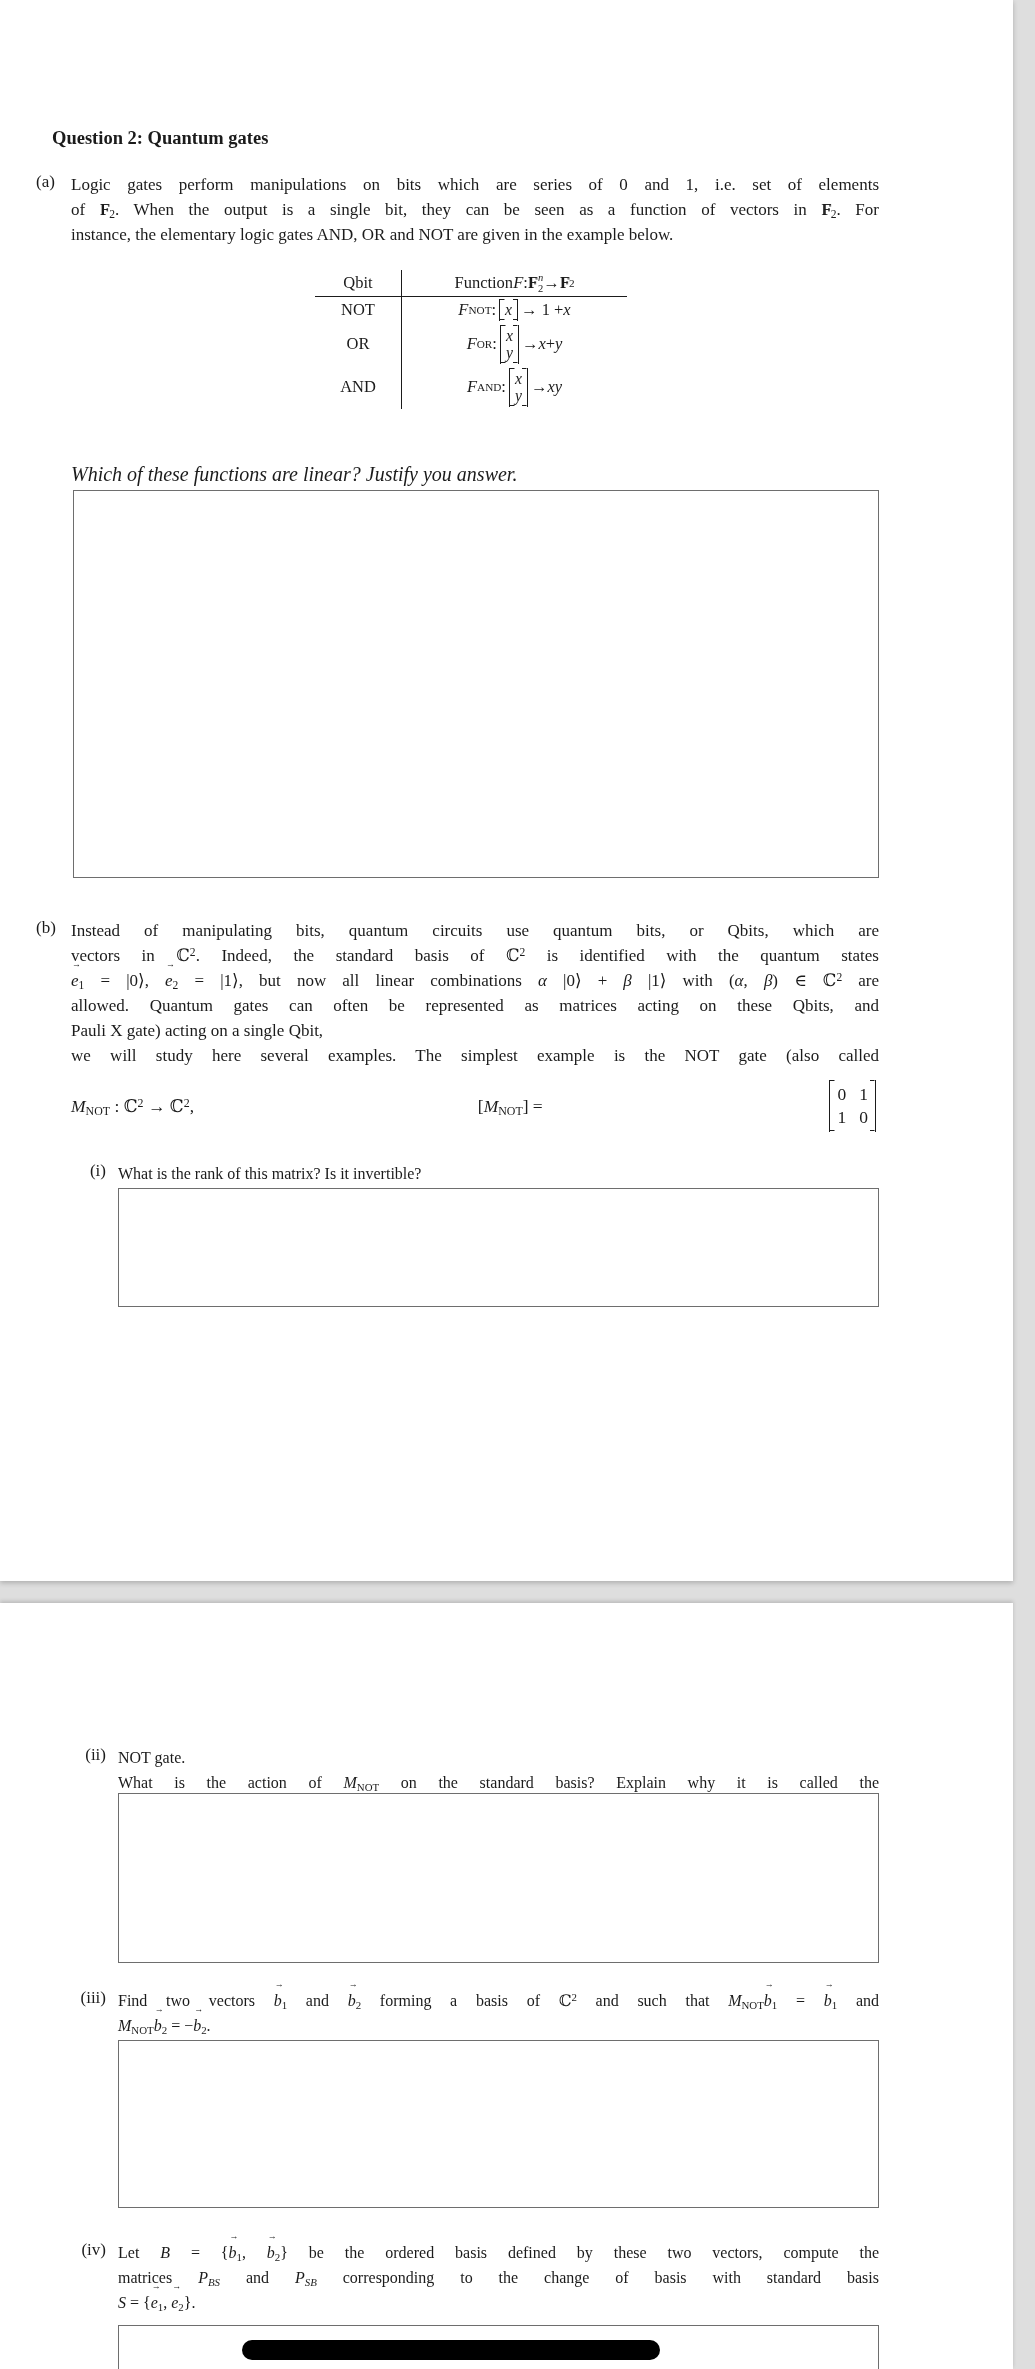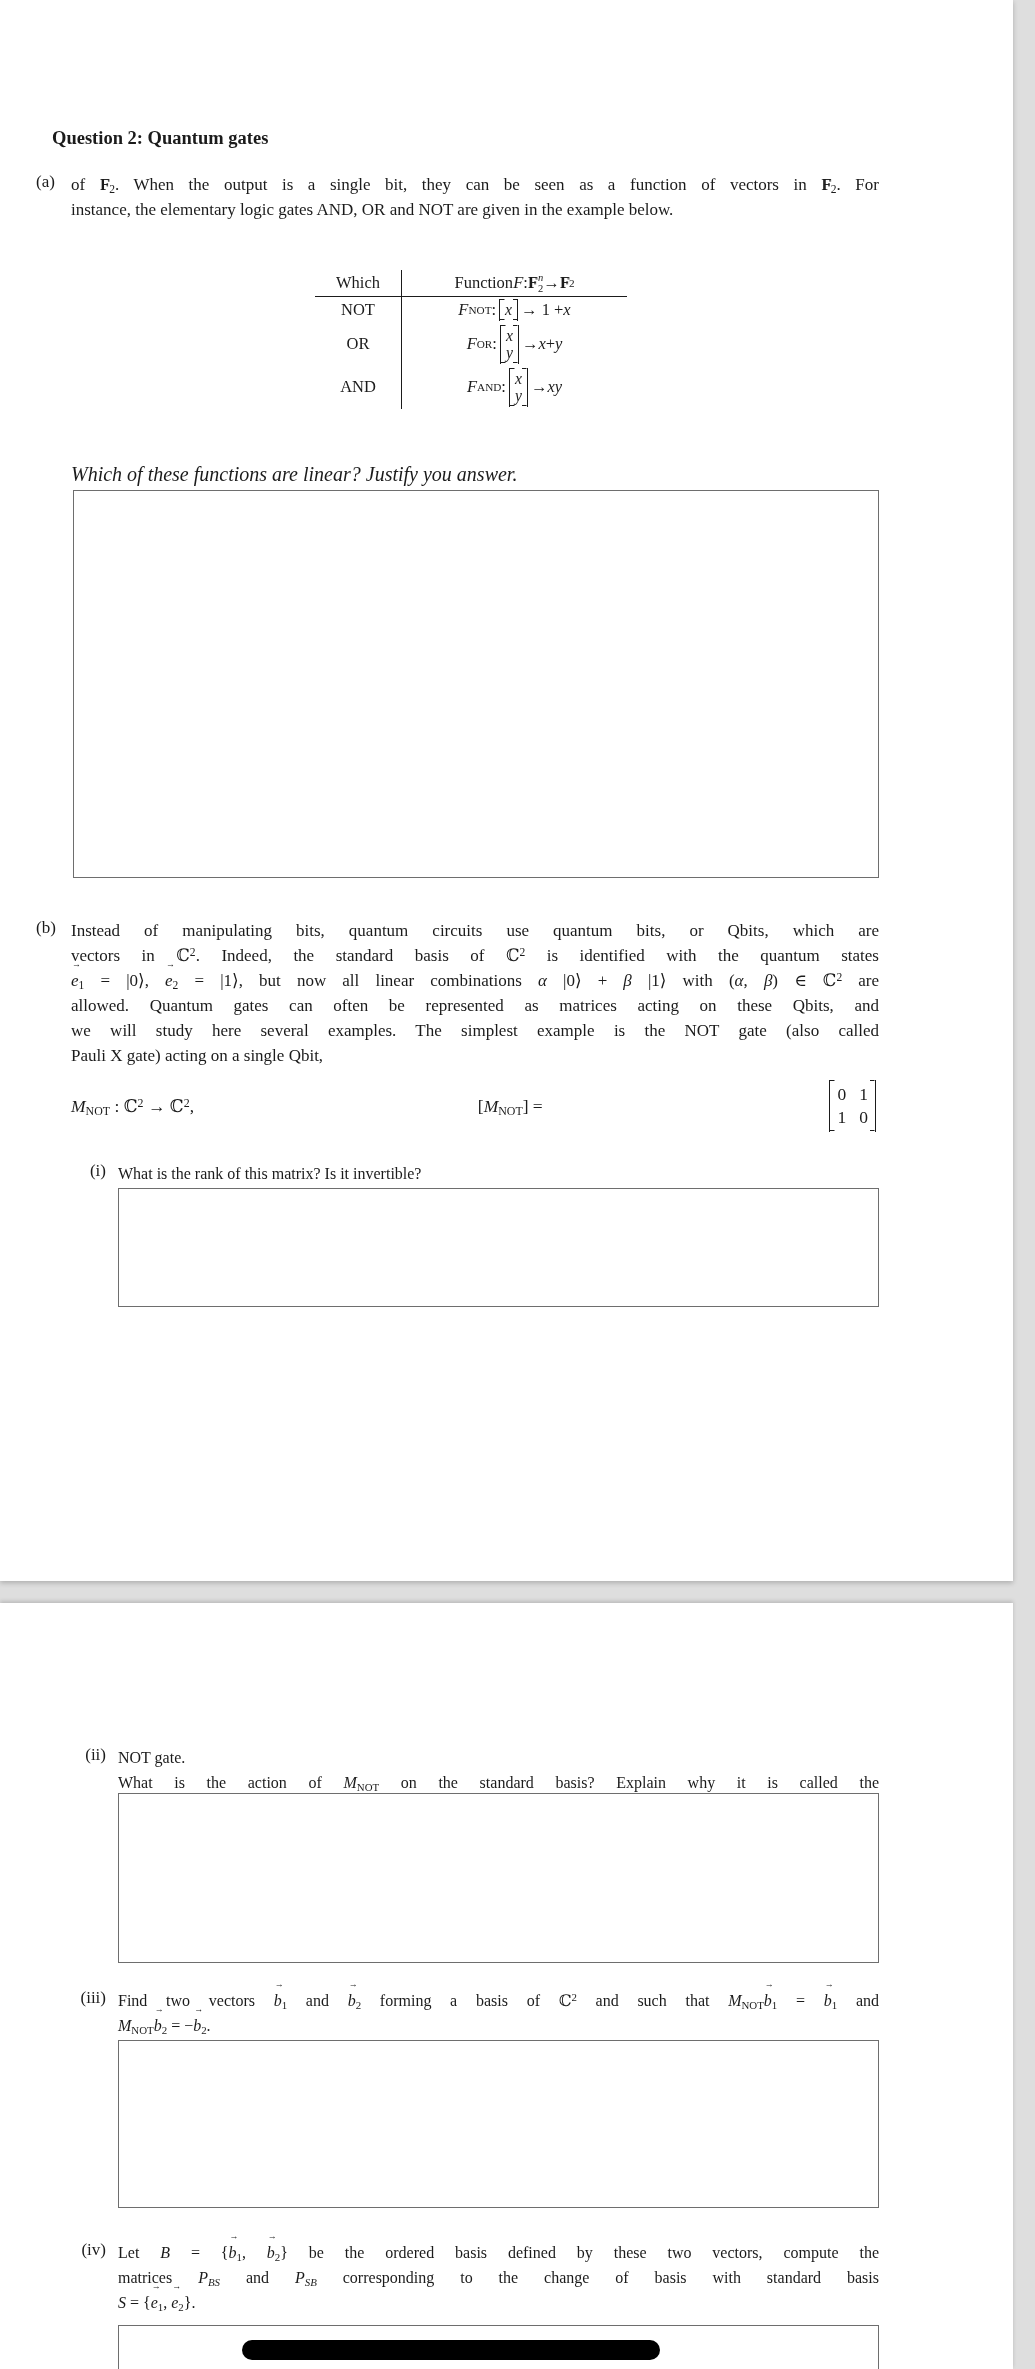--- a/index.html
+++ b/index.html
@@ -90,28 +90,29 @@
 
 <div class="viewport">
 
   <div class="page page1">
 
     <h1 class="doc-title">Question 2: Quantum gates</h1>
 
     <div class="part" style="top:172px;">
       <span class="plabel">(a)</span>
       <div class="ptext">
+        <div class="tline jline">Logic gates perform manipulations on bits which are series of 0 and 1, i.e. set of elements</div>
         <div class="tline jline">of <span class="bb">F</span><sub>2</sub>. When the output is a single bit, they can be seen as a function of vectors in <span class="bb">F</span><sub>2</sub>. For</div>
         <div class="tline lline">instance, the elementary logic gates AND, OR and NOT are given in the example below.</div>
       </div>
     </div>
 
     <div class="gtable">
       <div class="trow thead">
-        <div class="tc1">Which</div>
+        <div class="tc1">Qbit</div>
         <div class="tc2">Function <i>F</i> : <span class="bb">F</span><span class="stack">
               <span><i>n</i></span>
               <span>2</span>
             </span> → <span class="bb">F</span><sub>2</sub></div>
       </div>
       <div class="trow">
         <div class="tc1">NOT</div>
         <div class="tc2"><i>F</i><sub>NOT</sub> : <span class="vec">
               <span><i>x</i></span>
             </span> → 1 + <i>x</i></div>
@@ -136,22 +137,22 @@
 
     <div class="abox" style="left:73px; top:490px; width:804px; height:386px;"></div>
 
     <div class="part" style="top:918px;">
       <span class="plabel">(b)</span>
       <div class="ptext">
         <div class="tline jline">Instead of manipulating bits, quantum circuits use quantum bits, or Qbits, which are</div>
         <div class="tline jline">vectors in ℂ<sup>2</sup>. Indeed, the standard basis of ℂ<sup>2</sup> is identified with the quantum states</div>
         <div class="tline jline"><span class="vb"><i>e</i></span><sub>1</sub> = |0⟩, <span class="vb"><i>e</i></span><sub>2</sub> = |1⟩, but now all linear combinations <i>α</i> |0⟩ + <i>β</i> |1⟩ with (<i>α</i>, <i>β</i>) ∈ ℂ<sup>2</sup> are</div>
         <div class="tline jline">allowed. Quantum gates can often be represented as matrices acting on these Qbits, and</div>
+        <div class="tline lline">Pauli X gate) acting on a single Qbit,</div>
         <div class="tline jline">we will study here several examples. The simplest example is the NOT gate (also called</div>
-        <div class="tline lline">Pauli X gate) acting on a single Qbit,</div>
       </div>
     </div>
 
     <div class="formula">
       <span><i>M</i><sub>NOT</sub> : ℂ<sup>2</sup> → ℂ<sup>2</sup>,</span>
       <span>[<i>M</i><sub>NOT</sub>] =</span>
       <span class="mat">
         <span>0</span>
         <span>1</span>
         <span>1</span>

